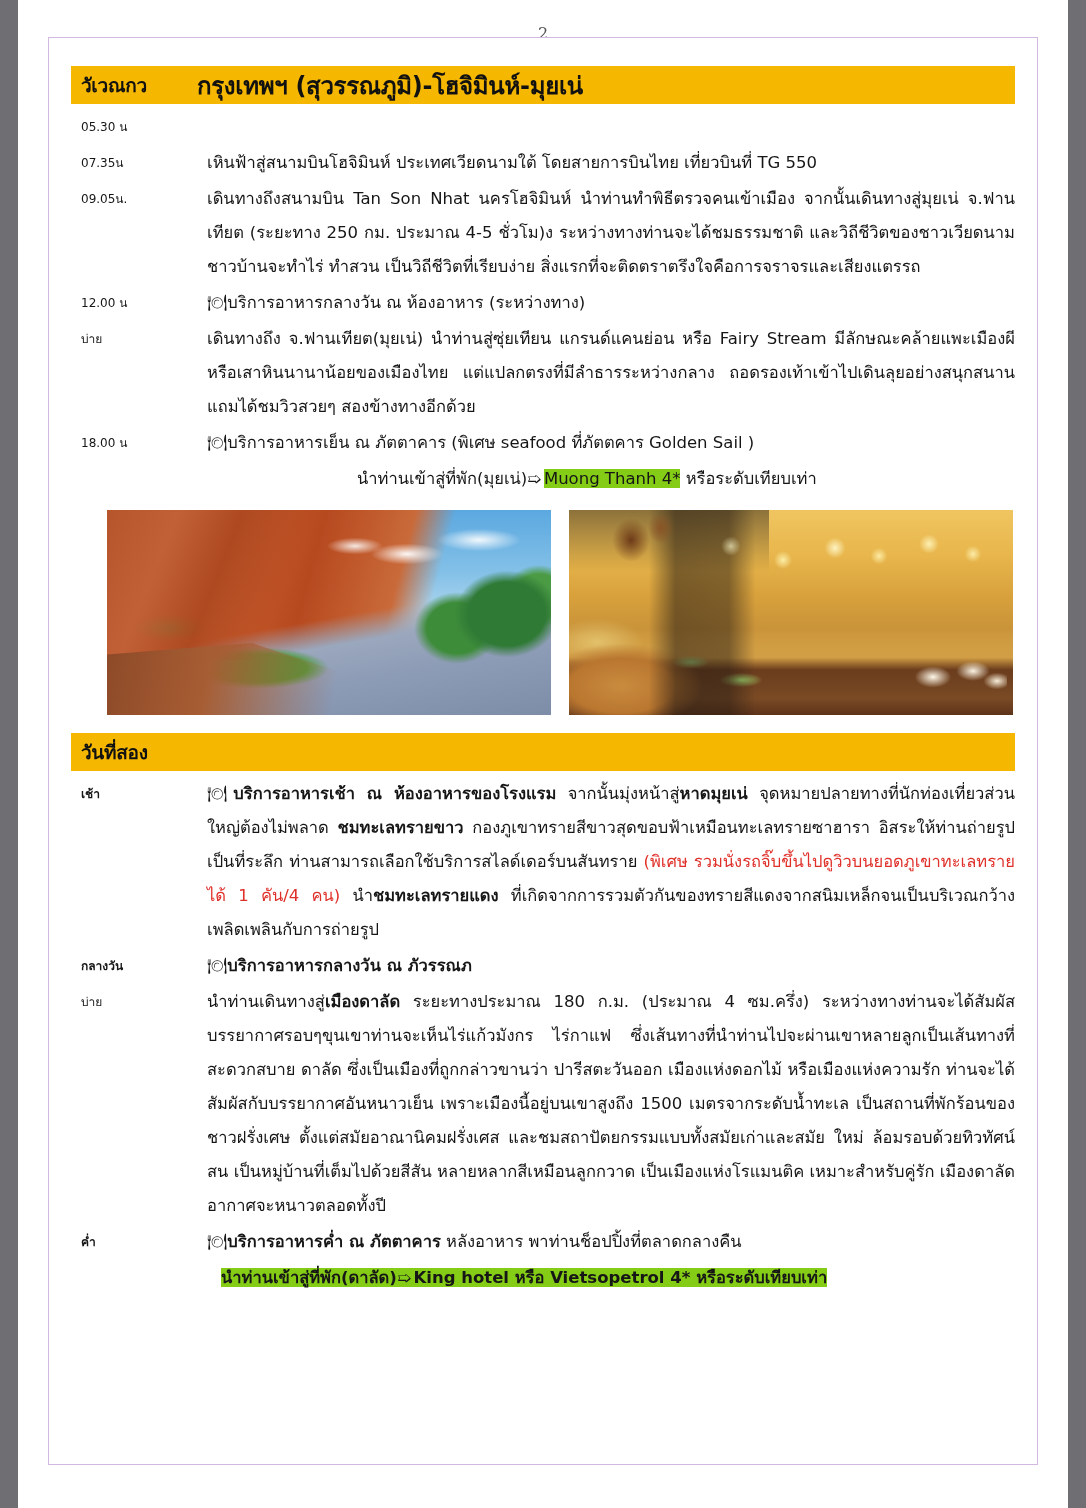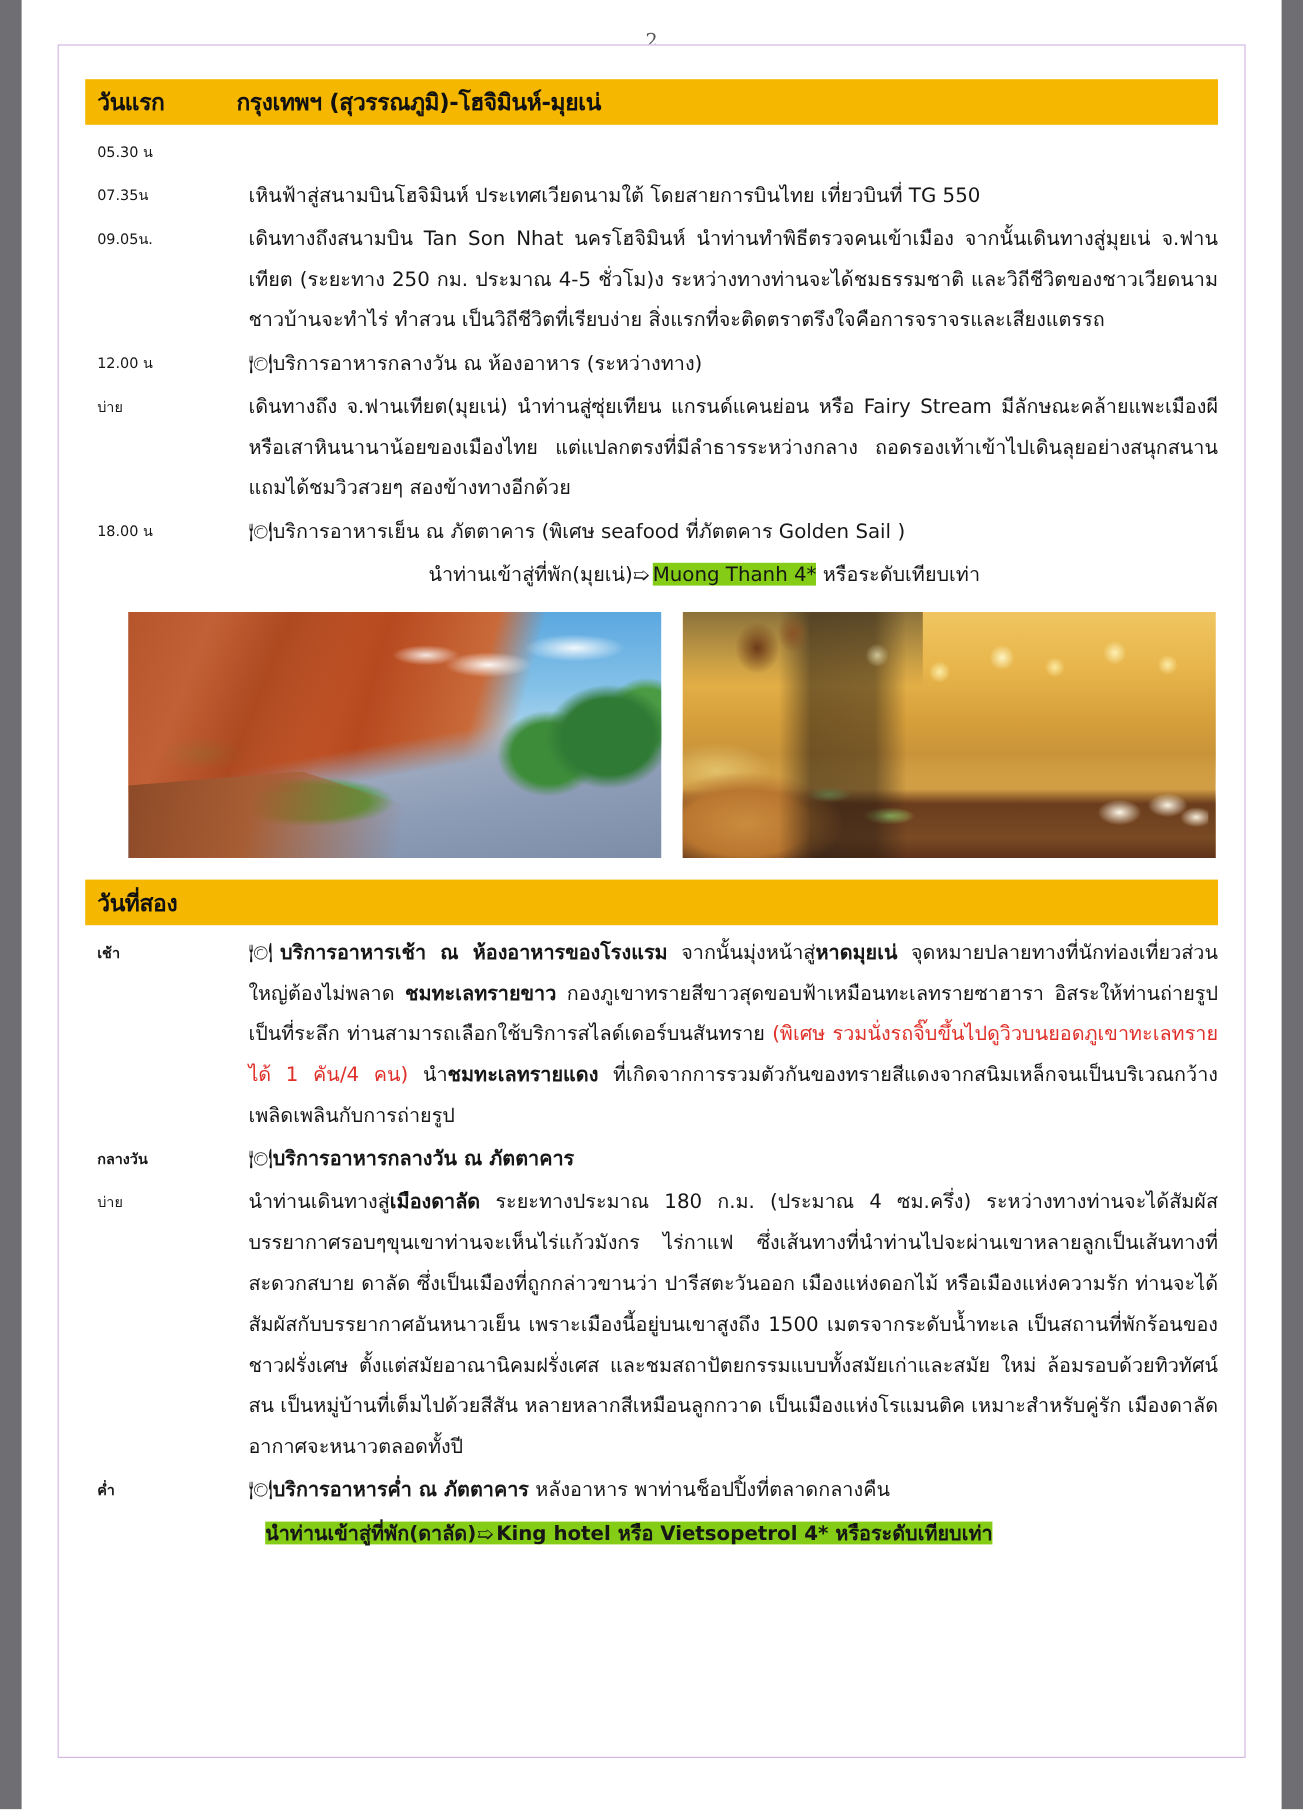--- a/index.html
+++ b/index.html
@@ -55,21 +55,21 @@
   }
   .day-bar .day-label {
     width: 126px;
     padding-left: 10px;
     font-size: 19px;
     font-weight: bold;
     color: #111;
     letter-spacing: -0.3px;
   }
   .day-bar .day-route {
-    font-size: 19px;
+    font-size: 24px;
     font-weight: bold;
     color: #111;
     letter-spacing: -0.3px;
     white-space: nowrap;
     text-align: center;
   }
 
   
   .row {
     display: flex;
@@ -220,21 +220,21 @@
 
   <div class="gutter left"></div>
   <div class="gutter right"></div>
 
   <div class="page-number">2</div>
 
   <div class="page-frame">
     <div class="page-inner">
 
       <div class="day-bar">
-        <div class="day-label">วันแรก</div>
+        <div class="day-label">วัเวณกว</div>
         <div class="day-route">กรุงเทพฯ (สุวรรณภูมิ)-โฮจิมินห์-มุยเน่</div>
       </div>
 
       <div class="row">
         <div class="time">05.30 น</div>
       </div>
 
       <div class="row">
         <div class="time">07.35น</div>
         <div class="body nojust">เหินฟ้าสู่สนามบินโฮจิมินห์ ประเทศเวียดนามใต้ โดยสายการบินไทย เที่ยวบินที่ TG 550</div>
@@ -283,21 +283,21 @@
       <div class="row">
         <div class="time bold">เช้า</div>
         <div class="body">
           <span class="meal-icon">🍽</span><span><span class=" b">บริการอาหารเช้า ณ ห้องอาหารของโรงแรม</span><span> จากนั้นมุ่งหน้าสู่</span><span class=" b">หาดมุยเน่</span><span> จุดหมายปลายทางที่นักท่องเที่ยวส่วนใหญ่ต้องไม่พลาด </span><span class=" b">ชมทะเลทรายขาว</span><span> กองภูเขาทรายสีขาวสุดขอบฟ้าเหมือนทะเลทรายซาฮารา อิสระให้ท่านถ่ายรูปเป็นที่ระลึก ท่านสามารถเลือกใช้บริการสไลด์เดอร์บนสันทราย </span><span class=" red">(พิเศษ รวมนั่งรถจิ๊บขึ้นไปดูวิวบนยอดภูเขาทะเลทรายได้ 1 คัน/4 คน)</span><span>  นำ</span><span class=" b">ชมทะเลทรายแดง</span><span> ที่เกิดจากการรวมตัวกันของทรายสีแดงจากสนิมเหล็กจนเป็นบริเวณกว้างเพลิดเพลินกับการถ่ายรูป</span></span>
         </div>
       </div>
 
       <div class="row">
         <div class="time bold">กลางวัน</div>
         <div class="body nojust">
-          <span class="meal-icon">🍽</span><span><span class=" b">บริการอาหารกลางวัน ณ ภัตตาคาร</span></span>
+          <span class="meal-icon">🍽</span><span><span class=" b">บริการอาหารกลางวัน ณ ภัวรรณภ</span></span>
         </div>
       </div>
 
       <div class="row">
         <div class="time">บ่าย</div>
         <div class="body"><span>นำท่านเดินทางสู่</span><span class=" b">เมืองดาลัด</span><span> ระยะทางประมาณ 180 ก.ม. (ประมาณ 4 ซม.ครึ่ง) ระหว่างทางท่านจะได้สัมผัสบรรยากาศรอบๆขุนเขาท่านจะเห็นไร่แก้วมังกร ไร่กาแฟ ซึ่งเส้นทางที่นำท่านไปจะผ่านเขาหลายลูกเป็นเส้นทางที่สะดวกสบาย ดาลัด ซึ่งเป็นเมืองที่ถูกกล่าวขานว่า ปารีสตะวันออก เมืองแห่งดอกไม้ หรือเมืองแห่งความรัก ท่านจะได้สัมผัสกับบรรยากาศอันหนาวเย็น เพราะเมืองนี้อยู่บนเขาสูงถึง 1500 เมตรจากระดับน้ำทะเล เป็นสถานที่พักร้อนของชาวฝรั่งเศษ ตั้งแต่สมัยอาณานิคมฝรั่งเศส และชมสถาปัตยกรรมแบบทั้งสมัยเก่าและสมัย ใหม่ ล้อมรอบด้วยทิวทัศน์สน เป็นหมู่บ้านที่เต็มไปด้วยสีสัน หลายหลากสีเหมือนลูกกวาด เป็นเมืองแห่งโรแมนติค เหมาะสำหรับคู่รัก เมืองดาลัด อากาศจะหนาวตลอดทั้งปี</span></div>
       </div>
 
       <div class="row">
         <div class="time bold">ค่ำ</div>

